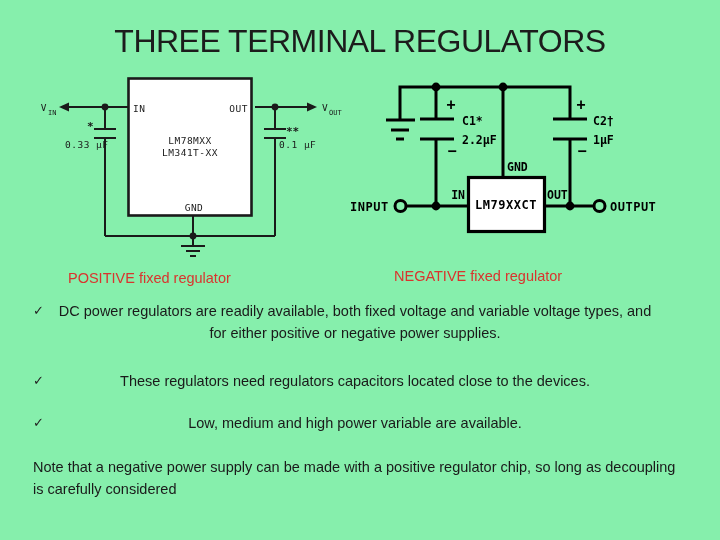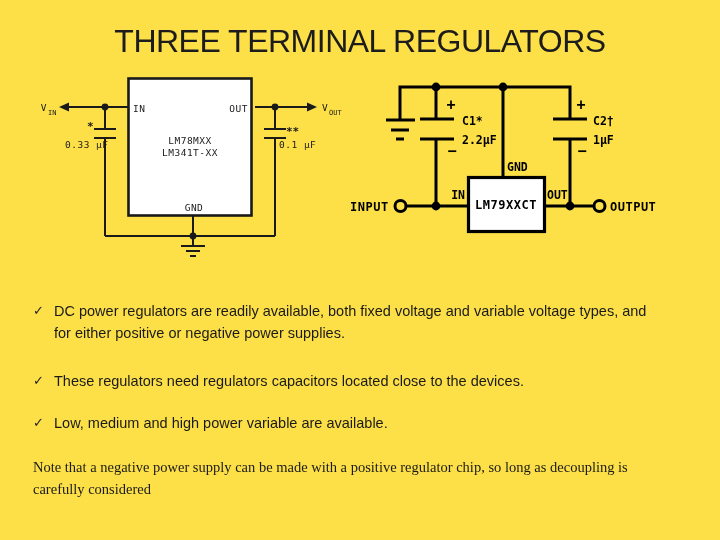--- a/index.html
+++ b/index.html
@@ -1,17 +1,17 @@
 <!DOCTYPE html>
 <html><head>
 <meta charset="utf-8">
 <style>
   html,body { margin:0; padding:0; background:#888; }
   .slide {
-    position:relative; width:720px; height:540px; background:#fde047;
+    position:relative; width:720px; height:540px; background:#86efac;
     font-family:"Liberation Sans", sans-serif; overflow:hidden; margin:0 auto;
   }
   .title {
     position:absolute; top:22px; left:0; width:100%;
     text-align:center; font-size:32px; line-height:38px;
     letter-spacing:-0.5px; color:#1c1c1c; white-space:nowrap;
   }
   svg { position:absolute; }
   .ckt-thin  { stroke:#1a1a1a; stroke-width:2;   fill:none; }
   .ckt-box   { stroke:#1a1a1a; stroke-width:2.6; fill:#ffffff; }
@@ -29,24 +29,24 @@
     position:absolute; font-size:14.5px; line-height:20px; color:#d9342e; white-space:nowrap;
   }
   .caption.pos { left:68px;  top:268px; }
   .caption.neg { left:394px; top:266px; }
   .body-text {
     position:absolute; left:33px; top:300px; width:660px;
     font-size:14.5px; line-height:22px; color:#1a1a1a;
   }
   .bullet { display:flex; }
   .bullet .check { width:21px; flex:0 0 21px; font-size:13px; color:#222; }
-  .bullet .btext { width:602px; }
+  .bullet .btext { width:602px;text-align:center; }
   .bullet.b2 { margin-top:26px; }
   .bullet.b3 { margin-top:20px; }
-  .note { margin-top:22px; width:645px;font-family:Liberation Serif, serif; }
+  .note { margin-top:22px; width:645px; }
 </style>
 </head>
 <body>
 
 <div class="slide">
 
   <div class="title">THREE TERMINAL REGULATORS</div>
 
   <svg style="left:28px; top:68px;" width="320" height="200" viewBox="0 0 320 200">
 
@@ -135,20 +135,22 @@
 
     <line class="ckt-thick" x1="205" y1="47" x2="239" y2="47"></line>
     <line class="ckt-thick" x1="205" y1="67" x2="239" y2="67"></line>
     <line class="ckt-thick" x1="222" y1="67" x2="222" y2="133"></line>
     <text class="rtp" x="233" y="38" text-anchor="middle">+</text>
     <text class="rtp" x="234" y="84" text-anchor="middle">−</text>
     <text class="rts" x="245" y="53">C2†</text>
     <text class="rts" x="245" y="72">1µF</text>
   </svg>
 
+  <div class="caption pos">POSITIVE fixed regulator</div>
+  <div class="caption neg">NEGATIVE fixed regulator</div>
 
   <div class="body-text">
     <div class="bullet b1">
       <span class="check">✓</span>
       <span class="btext">DC power regulators are readily available, both fixed voltage and variable voltage types, and for either positive or negative power supplies.</span>
     </div>
     <div class="bullet b2">
       <span class="check">✓</span>
       <span class="btext">These regulators need regulators capacitors located close to the devices.</span>
     </div>

